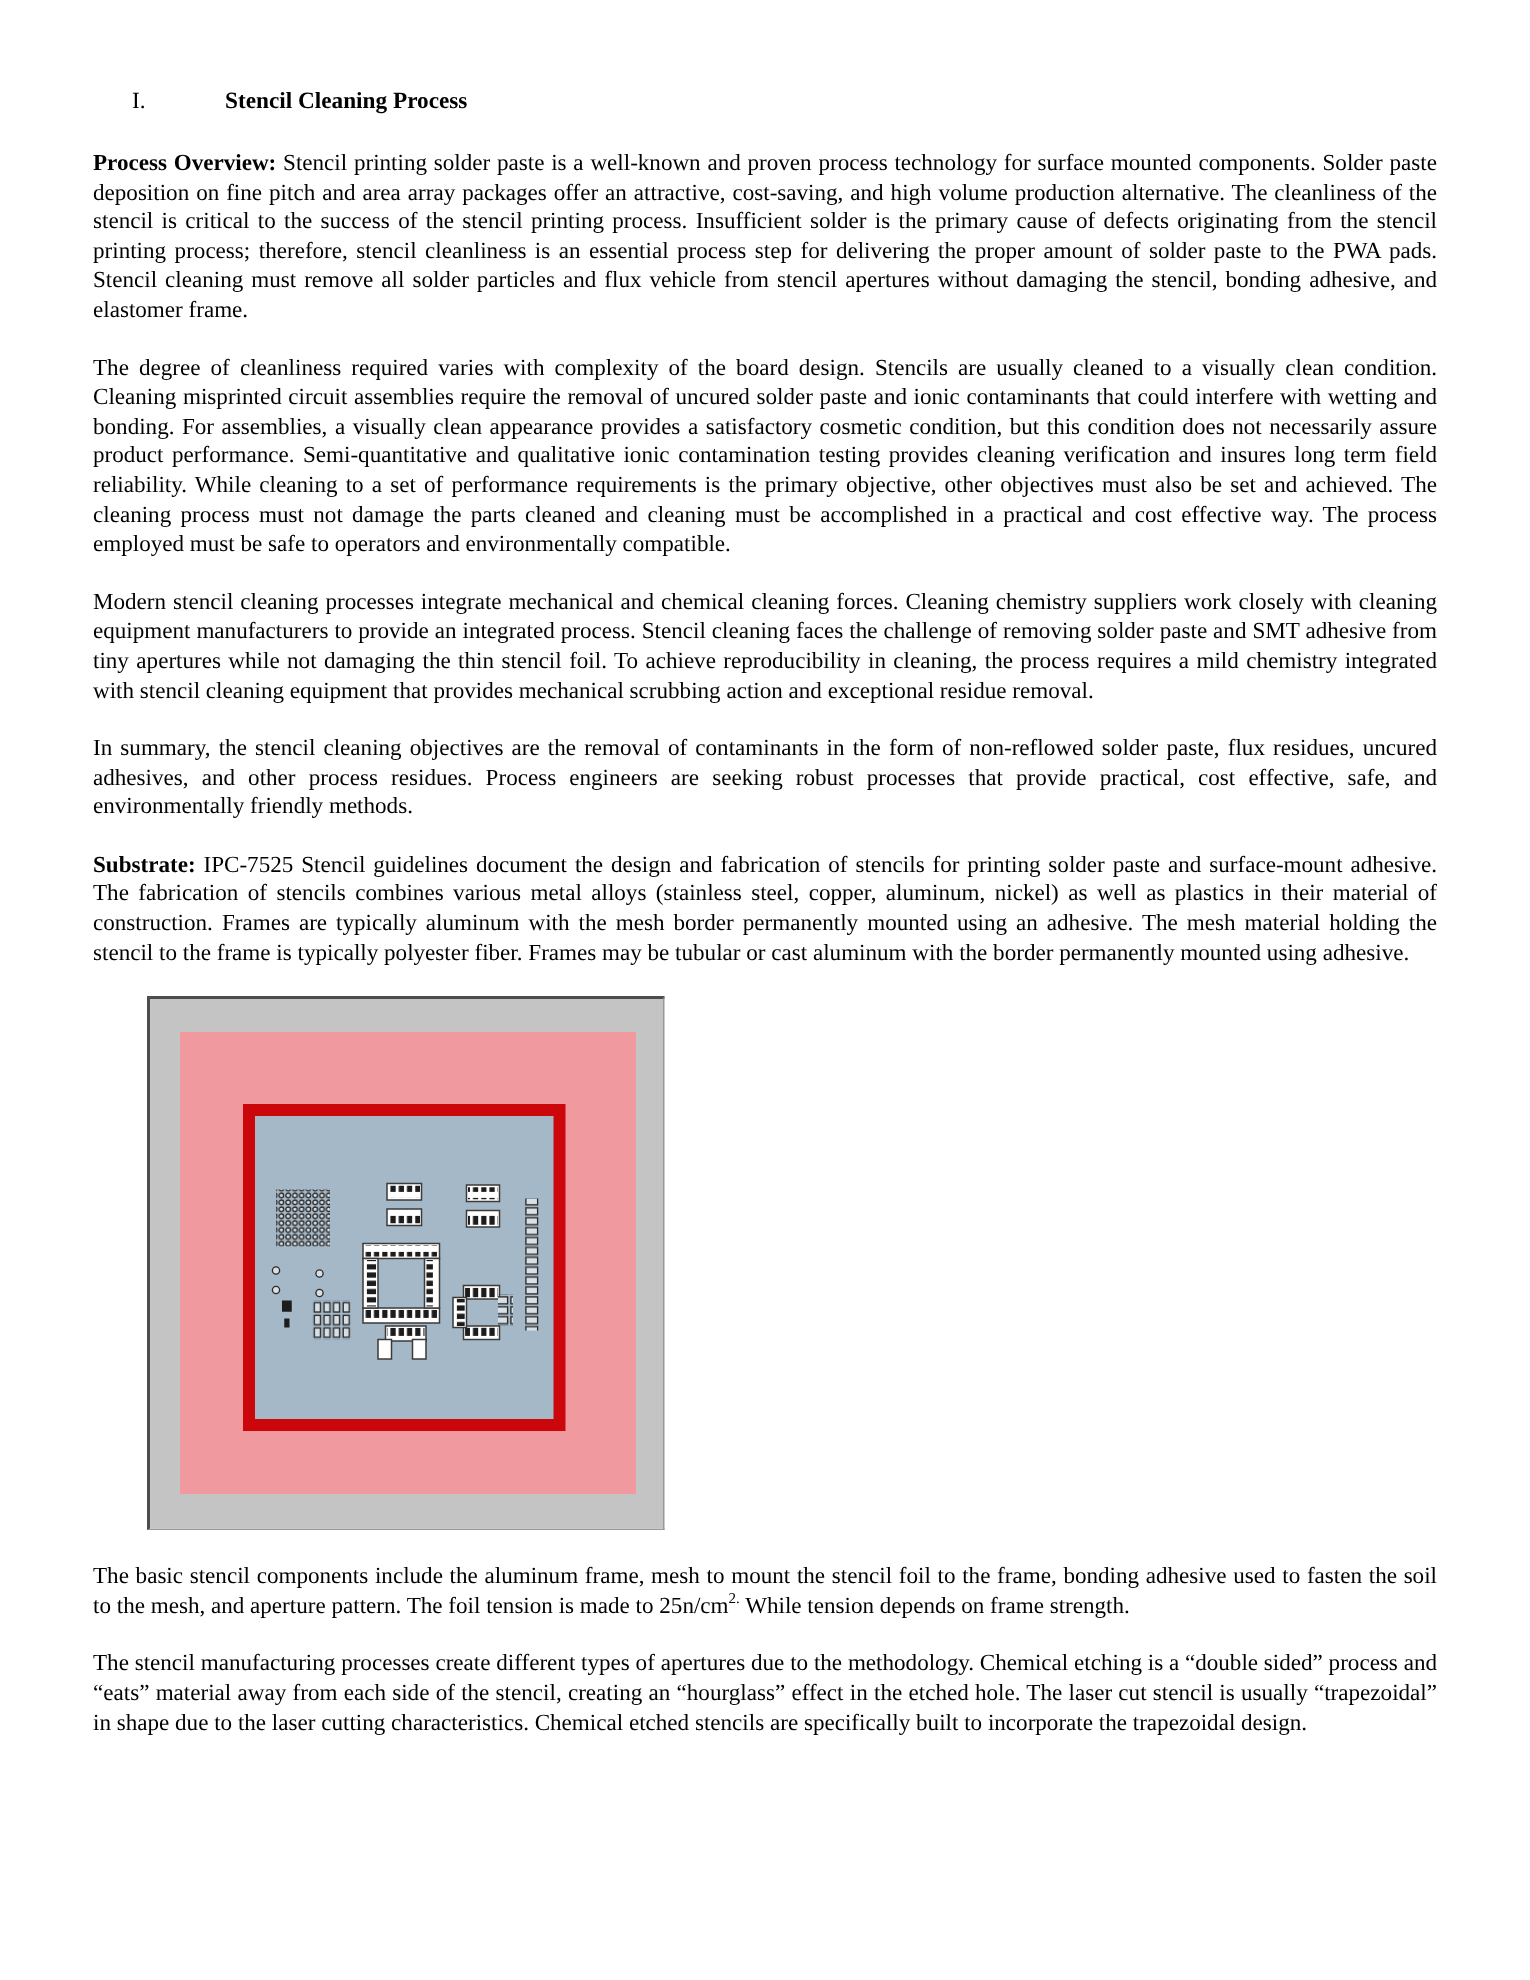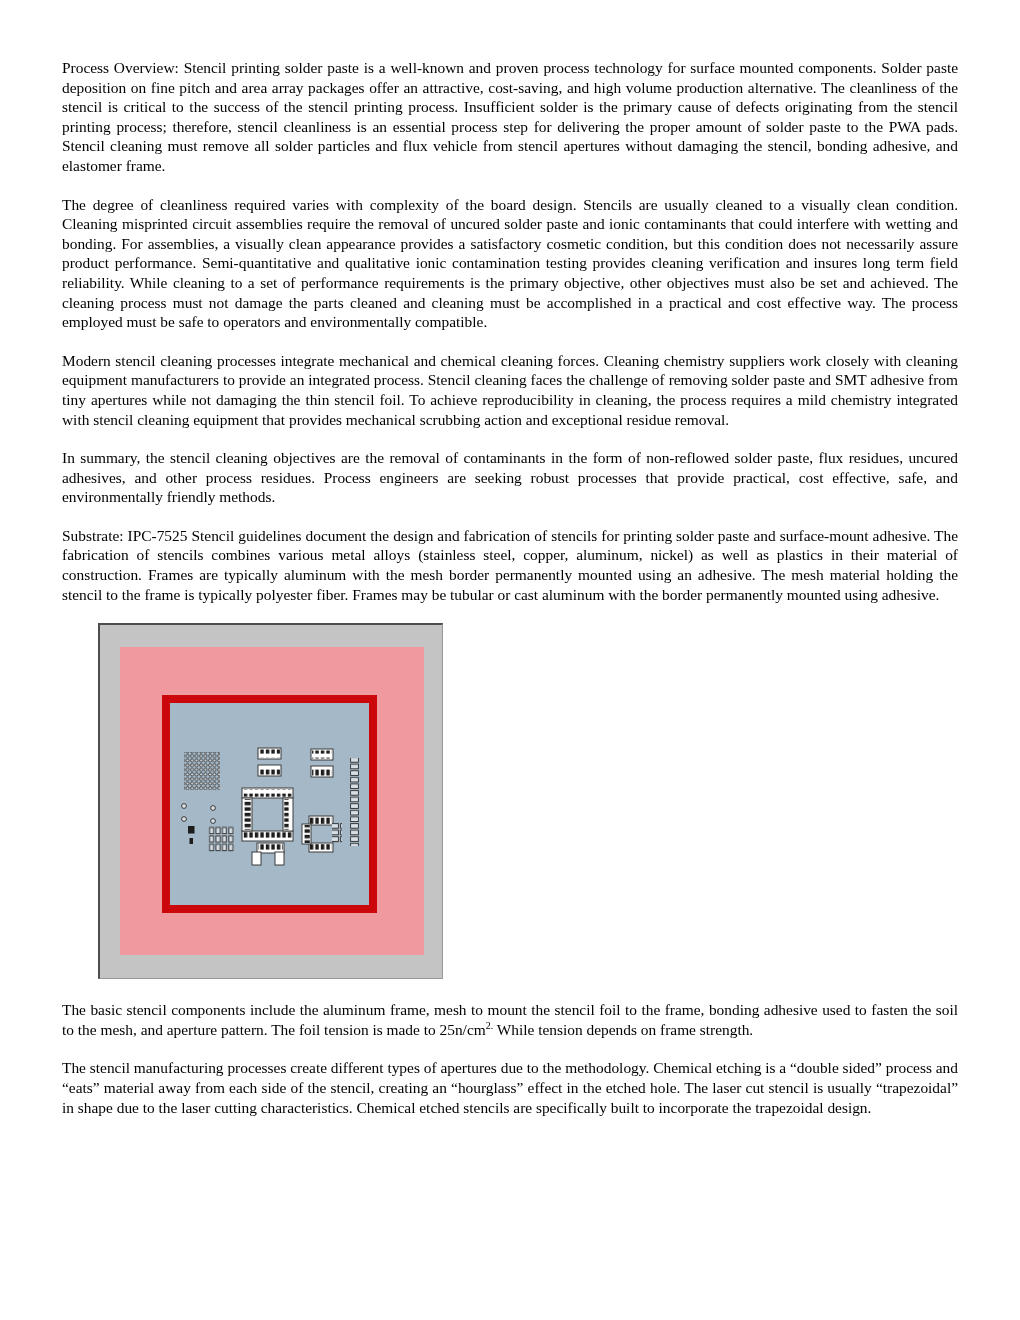--- a/index.html
+++ b/index.html
@@ -24,21 +24,21 @@
     margin-left: 26px;
     width: 62px;
   }
   .heading .htitle { font-weight: bold; }
   p.body {
     margin: 0 0 19px 0;
     font-size: 15.4px;
     line-height: 19.6px;
     text-align: justify;
   }
-  p.body b { font-weight: normal; }
+  p.body b { font-weight: bold; }
   sup.s2 {
     font-size: 10px;
     line-height: 0;
     vertical-align: super;
   }
   .figure-wrap {
     margin: 5px 0 21px 36px;
     width: 342px;
     height: 353px;
     border-top: 2px solid #4d4d4d;
@@ -48,20 +48,21 @@
   }
   .figure-wrap svg { display: block; }
   .strip { fill: #ffffff; stroke: #3a3a3a; stroke-width: 1; }
   .ring { stroke: #2b2b2b; stroke-width: 0.9; }
 </style>
 </head>
 <body>
 
 <div class="page">
 
+  <p class="heading"><span class="num">I.</span><span class="htitle">Stencil Cleaning Process</span></p>
 
   <p class="body"><b>Process Overview:</b><span> Stencil printing solder paste is a well-known and proven process technology for surface mounted components. Solder paste deposition on fine pitch and area array packages offer an attractive, cost-saving, and high volume production alternative. The cleanliness of the stencil is critical to the success of the stencil printing process. Insufficient solder is the primary cause of defects originating from the stencil printing process; therefore, stencil cleanliness is an essential process step for delivering the proper amount of solder paste to the PWA pads. Stencil cleaning must remove all solder particles and flux vehicle from stencil apertures without damaging the stencil, bonding adhesive, and elastomer frame.</span></p>
 
   <p class="body">The degree of cleanliness required varies with complexity of the board design. Stencils are usually cleaned to a visually clean condition. Cleaning misprinted circuit assemblies require the removal of uncured solder paste and ionic contaminants that could interfere with wetting and bonding. For assemblies, a visually clean appearance provides a satisfactory cosmetic condition, but this condition does not necessarily assure product performance. Semi-quantitative and qualitative ionic contamination testing provides cleaning verification and insures long term field reliability. While cleaning to a set of performance requirements is the primary objective, other objectives must also be set and achieved. The cleaning process must not damage the parts cleaned and cleaning must be accomplished in a practical and cost effective way. The process employed must be safe to operators and environmentally compatible.</p>
 
   <p class="body">Modern stencil cleaning processes integrate mechanical and chemical cleaning forces. Cleaning chemistry suppliers work closely with cleaning equipment manufacturers to provide an integrated process. Stencil cleaning faces the challenge of removing solder paste and SMT adhesive from tiny apertures while not damaging the thin stencil foil. To achieve reproducibility in cleaning, the process requires a mild chemistry integrated with stencil cleaning equipment that provides mechanical scrubbing action and exceptional residue removal.</p>
 
   <p class="body">In summary, the stencil cleaning objectives are the removal of contaminants in the form of non-reflowed solder paste, flux residues, uncured adhesives, and other process residues. Process engineers are seeking robust processes that provide practical, cost effective, safe, and environmentally friendly methods.</p>
 
   <p class="body"><b>Substrate:</b><span> IPC-7525 Stencil guidelines document the design and fabrication of stencils for printing solder paste and surface-mount adhesive. The fabrication of stencils combines various metal alloys (stainless steel, copper, aluminum, nickel) as well as plastics in their material of construction. Frames are typically aluminum with the mesh border permanently mounted using an adhesive. The mesh material holding the stencil to the frame is typically polyester fiber.  Frames may be tubular or cast aluminum with the border permanently mounted using adhesive.</span></p>

